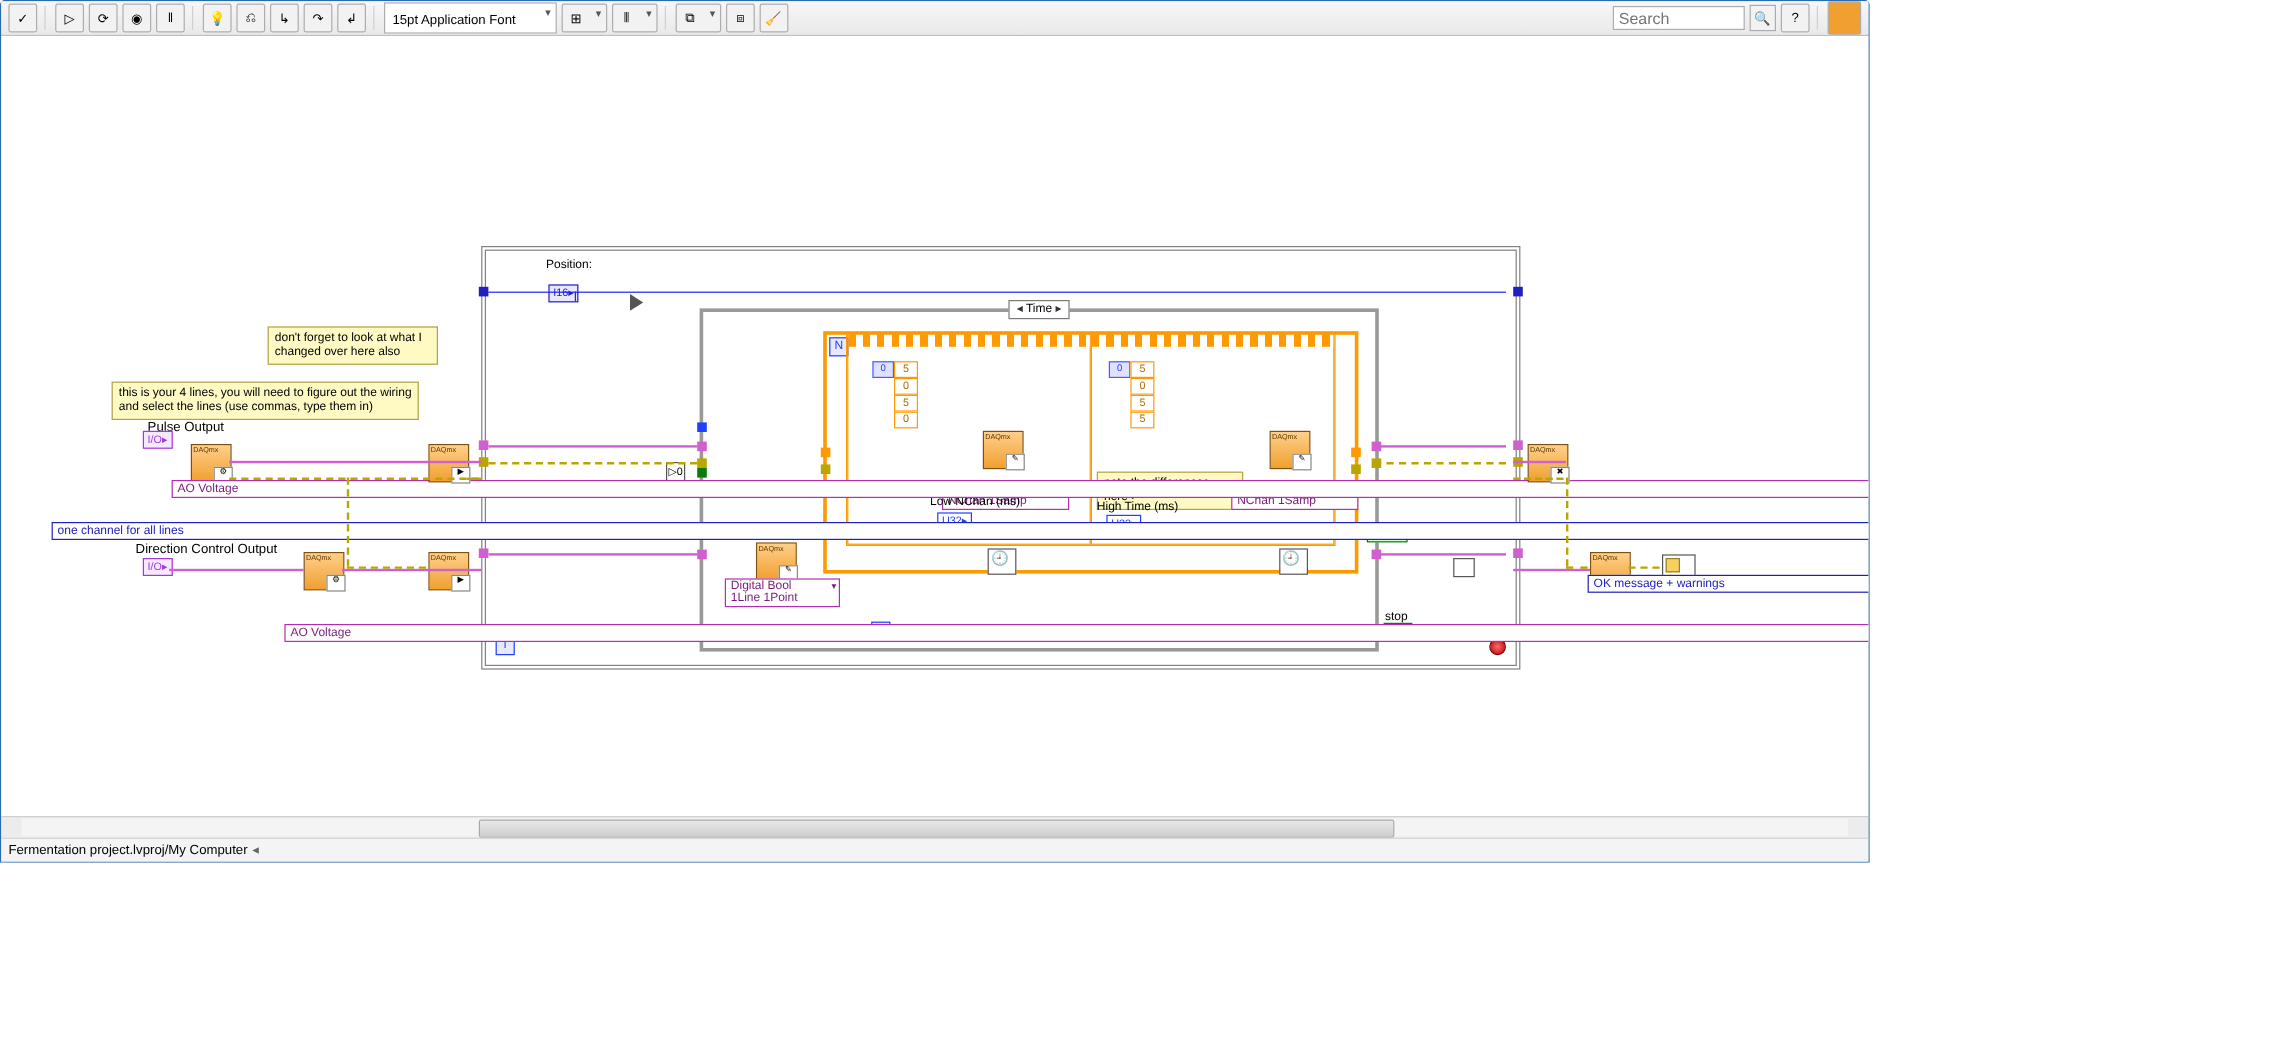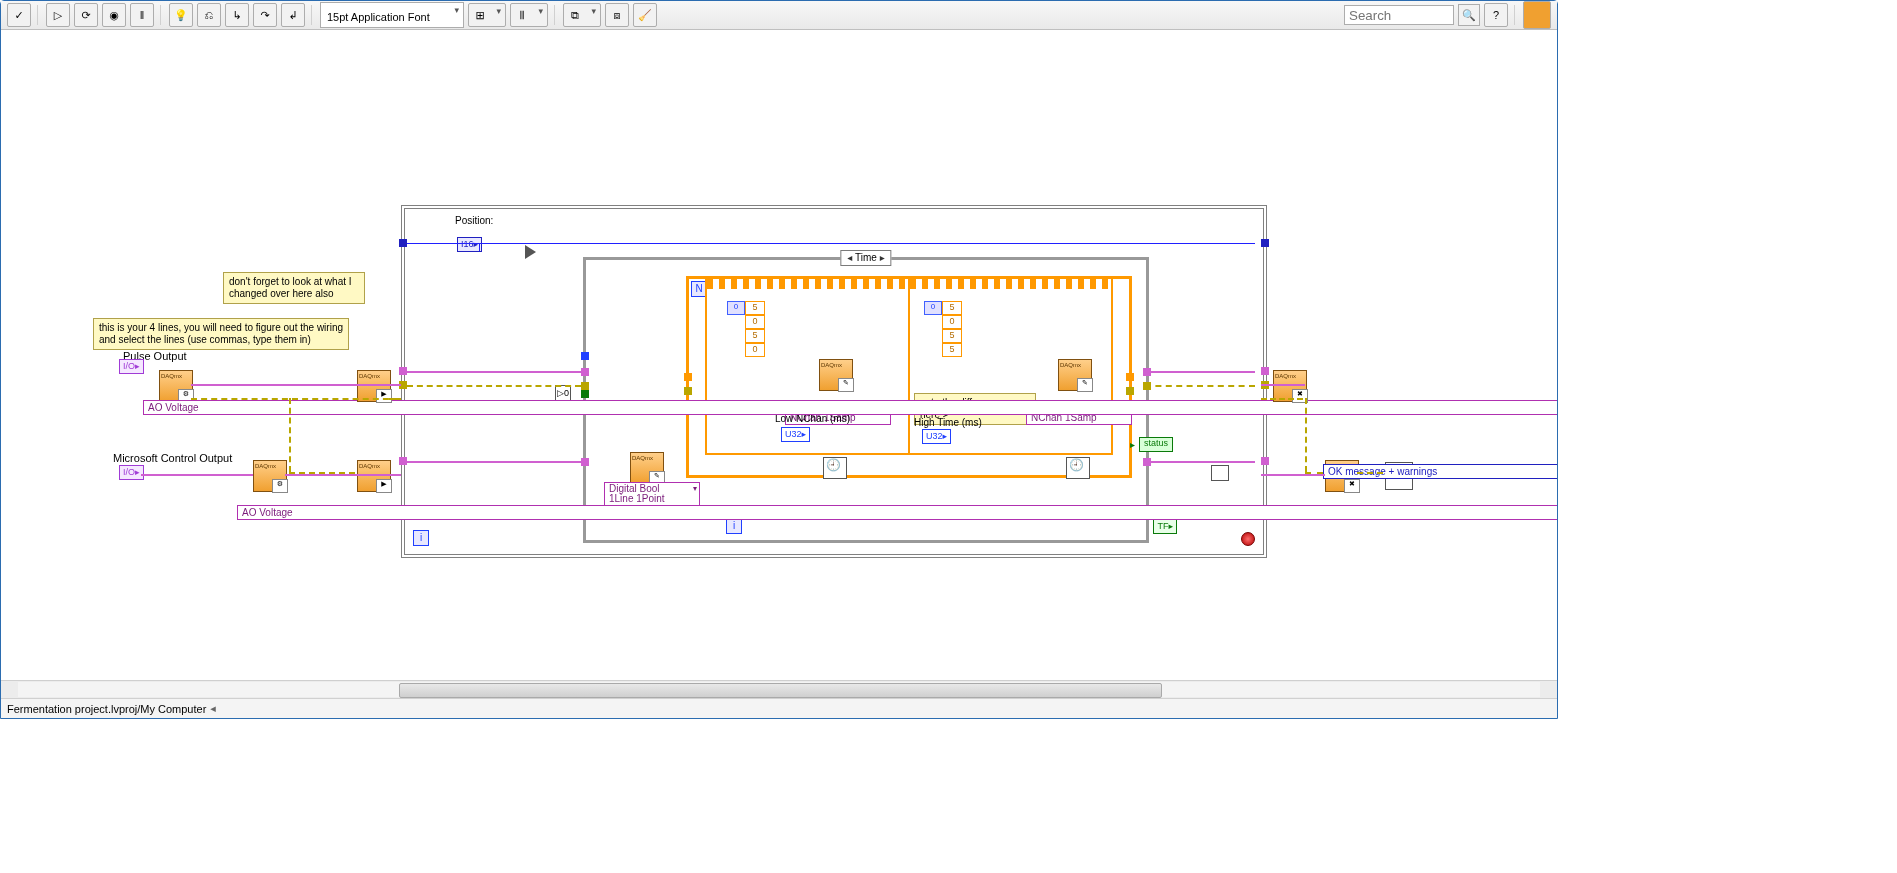--- a/index.html
+++ b/index.html
@@ -248,22 +248,23 @@
       <div class="wire h pink" style="left:740px;top:252px;width:110px;"></div>
       <div class="wire yellow" style="left:740px;top:176px;width:110px;"></div>
     </div>
 
     <span class="flabel" style="left:122px;top:320px;">Pulse Output</span>
     <div class="lab term io" style="left:118px;top:329px;"><span>I/O</span>▸</div>
     <div class="lab daq" style="left:158px;top:340px;">
         <div class="daq-sub">⚙</div>
       </div>
     <div class="lab dd-box mag" style="left:142px;top:370px;"><span>AO Voltage</span></div>
-
-    <span class="flabel" style="left:112px;top:422px;">Microsoft Control Output</span>
+    <div class="lab dd-box blue" style="left:42px;top:390px;"><span>one channel for all lines</span></div>
+
+    <span class="flabel" style="left:112px;top:422px;">Direction Control Output</span>
     <div class="lab term io" style="left:118px;top:435px;"><span>I/O</span>▸</div>
     <div class="lab daq" style="left:252px;top:430px;">
         <div class="daq-sub">⚙</div>
       </div>
     <div class="lab dd-box mag" style="left:236px;top:460px;"><span>AO Voltage</span></div>
 
     <div class="lab daq" style="left:356px;top:340px;">
         <div class="daq-sub">▶</div>
       </div>
     <div class="lab daq" style="left:356px;top:430px;">

